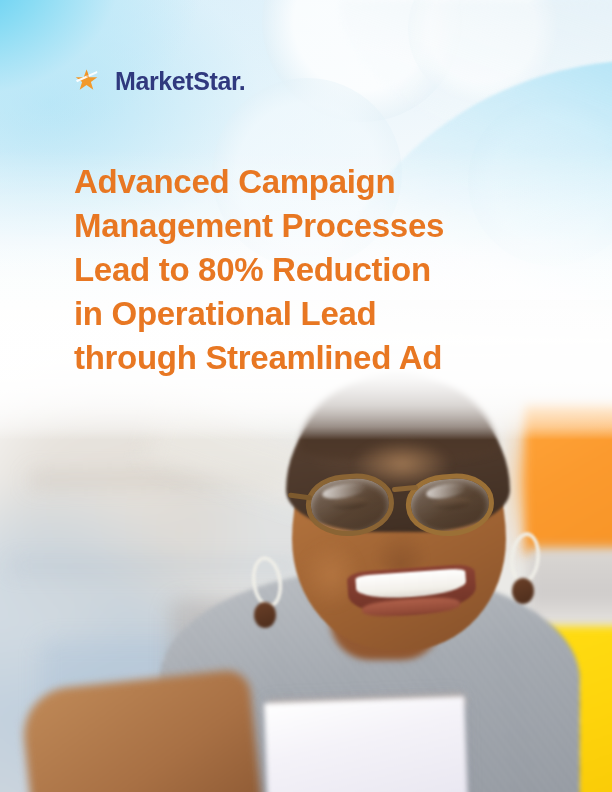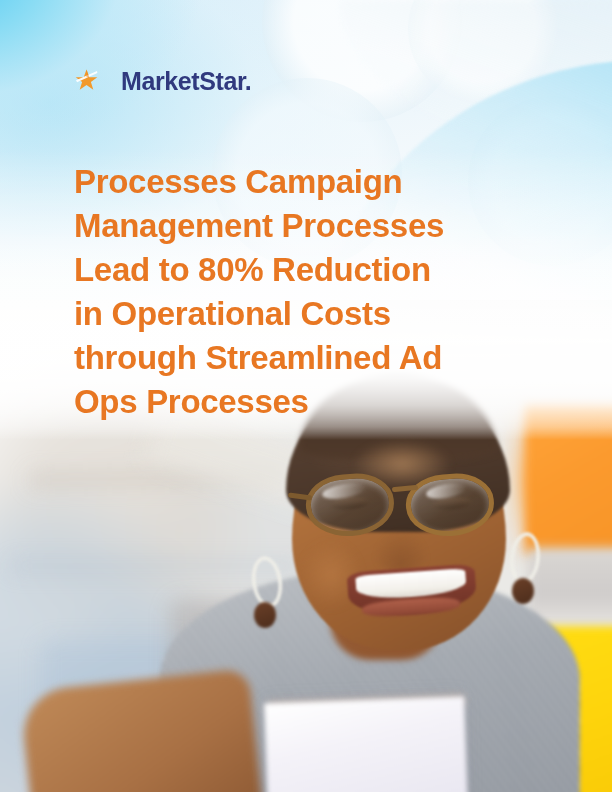--- a/index.html
+++ b/index.html
@@ -286,21 +286,21 @@
   .swoosh-2 {
     position:absolute; left:340px; top:0px; width:420px; height:170px;
     border-radius:0 0 0 80% / 0 0 0 100%;
     background:linear-gradient(200deg,rgba(226,238,244,0.55) 0%,rgba(244,250,253,0.20) 60%,rgba(255,255,255,0) 100%);
     filter:blur(3px);
   }
 
   
   .logo {
     position:absolute; left:74px; top:68px;
-    display:flex; align-items:center; gap:22px;
+    display:flex; align-items:center; gap:16px;
     pointer-events:auto;
   }
   .logo-star { position:relative; width:25px; height:26px; flex:none; }
   .logo-text {
     font-size:25px;
     font-weight:600;
     letter-spacing:-0.4px;
     color:#30397e;
     line-height:1;
     white-space:nowrap;
@@ -394,21 +394,20 @@
       <svg width="25" height="26" viewBox="0 0 25 26" aria-hidden="true">
         <polygon points="12.5,1.6 15.3,9.2 23.3,9.2 16.9,14.0 19.3,21.8 12.5,17.0 5.7,21.8 8.1,14.0 1.7,9.2 9.7,9.2" fill="#f2992b"></polygon>
         <polygon points="2.0,12.2 23.0,3.0 23.4,5.1 3.1,14.2" fill="#ffffff" opacity="0.92"></polygon>
         <polygon points="12.5,1.6 15.3,9.2 12.5,9.2" fill="#e8861f" opacity="0.55"></polygon>
       </svg>
     </span>
     <span class="logo-text">MarketStar.</span>
   </div>
 
   <h1 class="headline">
-    <div class="headline-line">Processes Campaign</div>
+    <div class="headline-line">Advanced Campaign</div>
     <div class="headline-line">Management Processes</div>
     <div class="headline-line">Lead to 80% Reduction</div>
-    <div class="headline-line">in Operational Costs</div>
+    <div class="headline-line">in Operational Lead</div>
     <div class="headline-line">through Streamlined Ad</div>
-    <div class="headline-line">Ops Processes</div>
   </h1>
 
 </div>
 
 </body></html>

